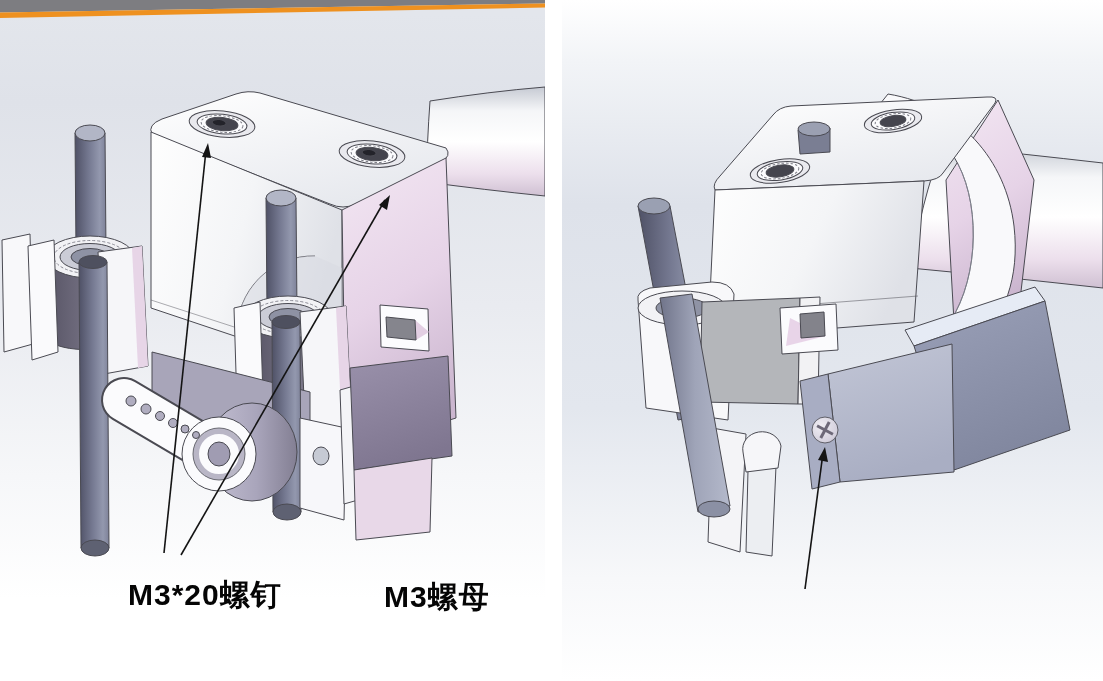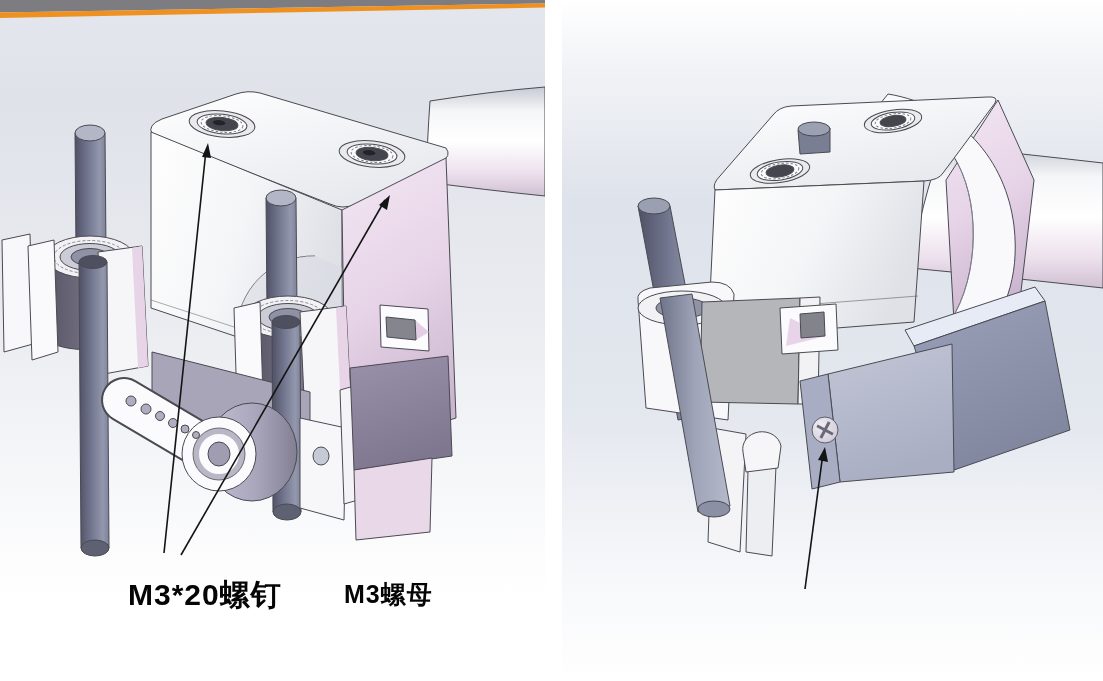--- a/index.html
+++ b/index.html
@@ -7,21 +7,21 @@
          font-family:"Liberation Sans","DejaVu Sans",sans-serif;}
   .panel{position:absolute;top:0;height:681px;}
   #panel-left{left:0;width:545px;
     background:linear-gradient(to bottom,#e3e6ec 2%,#dfe2e9 15%,#e9ebf0 45%,#f6f7f9 70%,#ffffff 88%);}
   #panel-right{left:562px;width:541px;
     background:linear-gradient(to bottom,#ffffff 0%,#f2f4f7 9%,#dee2ea 30%,#e3e7ee 60%,#f7f8fa 85%,#ffffff 100%);}
   svg{position:absolute;left:0;top:0;}
   .callout{position:absolute;color:#050505;font-weight:700;white-space:nowrap;
            letter-spacing:1px;line-height:1.05;}
   #label-m3x20{left:128px;top:579px;font-size:30px;}
-  #label-m3nut{left:344px;top:581px;font-size:25px;}
+  #label-m3nut{left:384px;top:581px;font-size:30px;}
   #label-m2{left:677px;top:596px;font-size:31px;}
 </style>
 </head>
 <body>
 
 <div id="stage">
 
   <div class="panel" id="panel-left">
     <svg width="545" height="681" viewBox="0 0 545 681">
       <defs>

